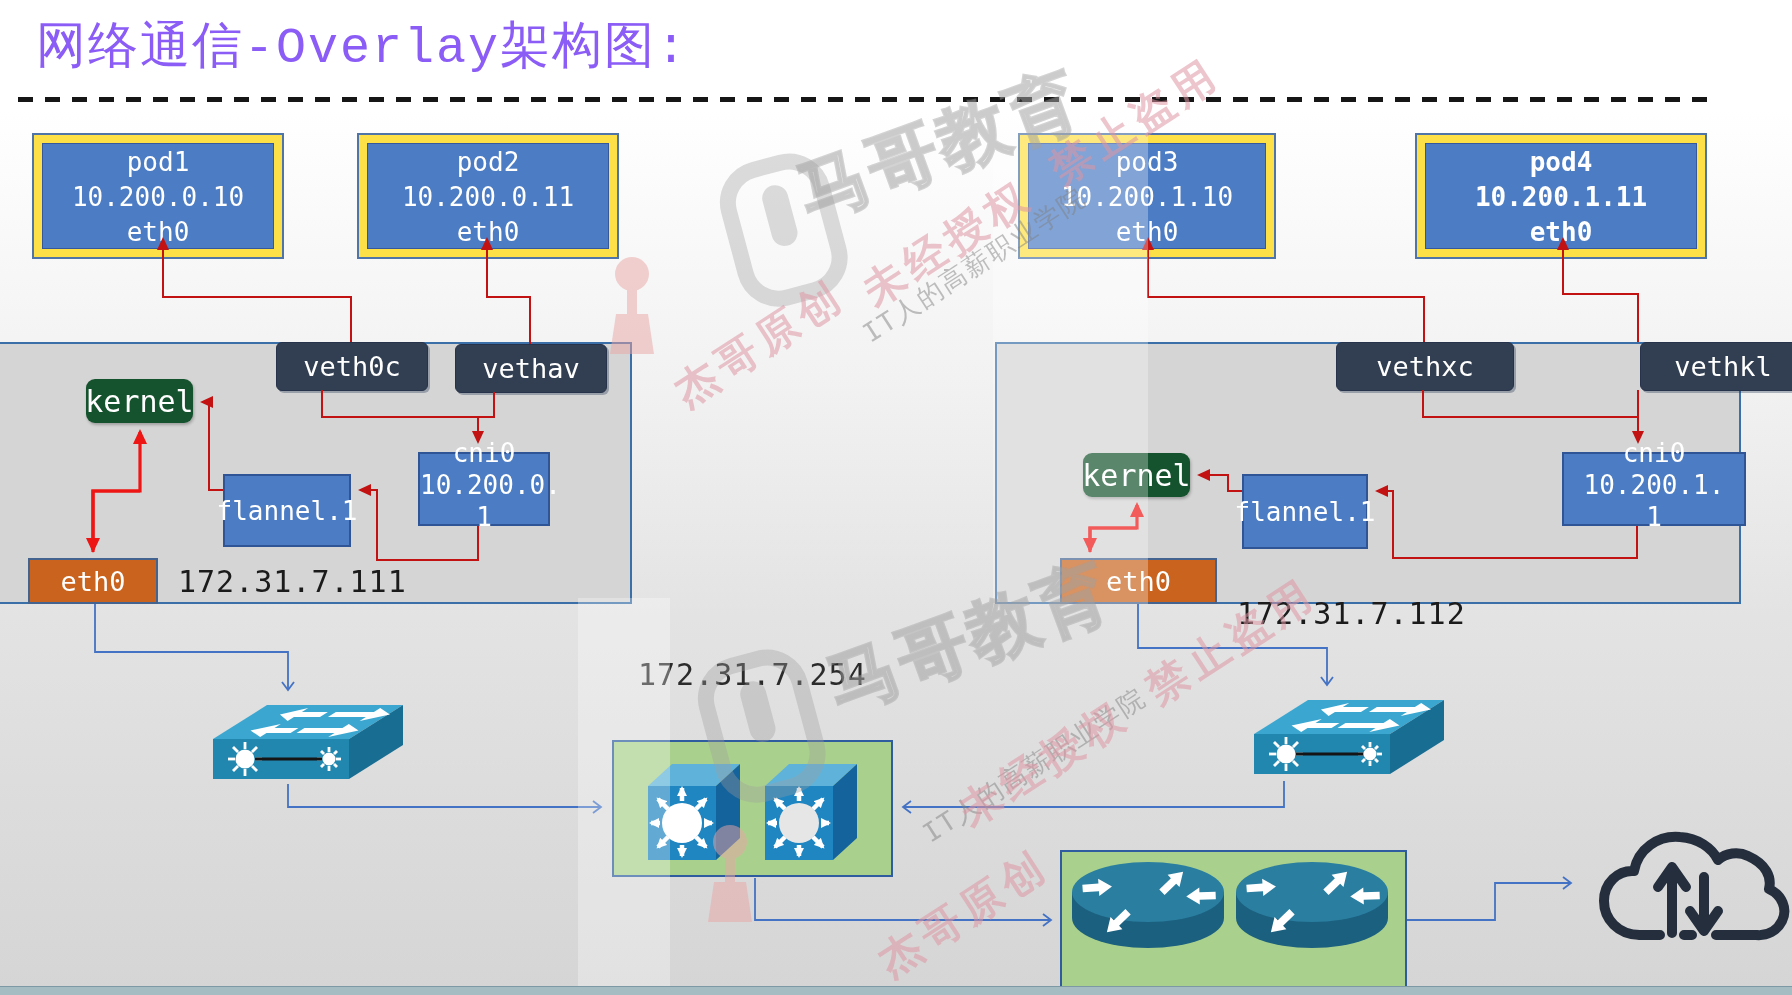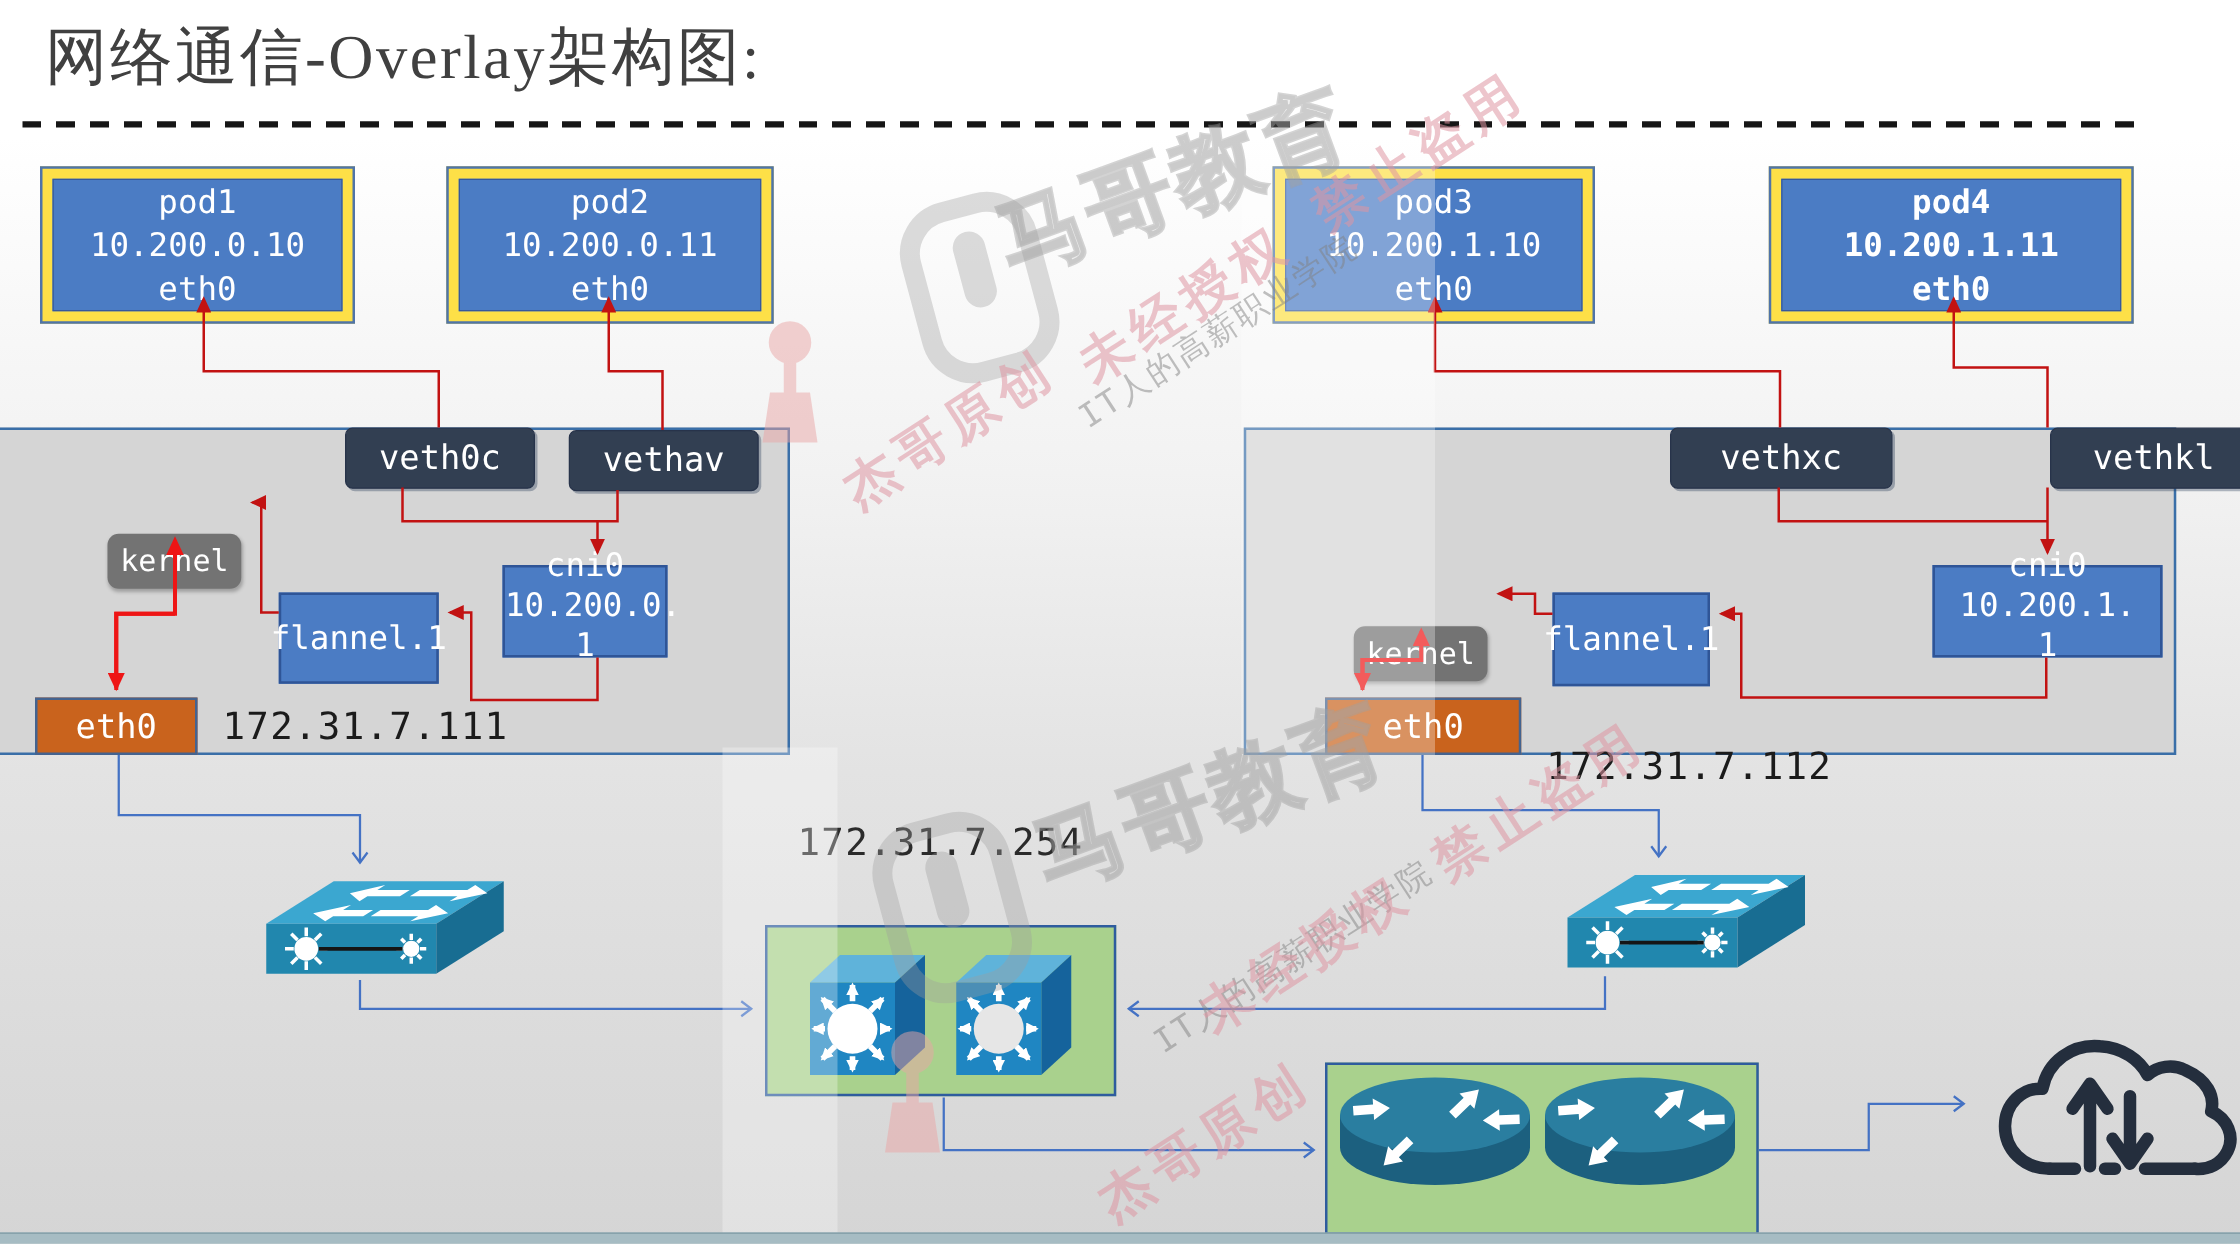--- a/index.html
+++ b/index.html
@@ -1,33 +1,33 @@
 <!DOCTYPE html>
 <html><head>
 <meta charset="utf-8">
 <style>
   html,body{margin:0;padding:0;}
   body{width:1792px;height:995px;overflow:hidden;position:relative;
        font-family:"DejaVu Sans Mono", monospace;
        background:linear-gradient(180deg,#ffffff 0%,#ffffff 11%,#f2f2f2 38%,#e3e3e3 62%,#d5d5d5 100%);}
   .abs{position:absolute;}
-  .title{font-family:Liberation Serif, serif;font-size:50px;color:#404040;letter-spacing:2px;white-space:nowrap;}
+  .title{font-family:Liberation Mono, monospace;font-size:50px;color:#8b5cf6;letter-spacing:2px;white-space:nowrap;}
   .dash{height:5px;background:repeating-linear-gradient(90deg,#161616 0 15px,transparent 15px 27px);}
   .nodebox{background:#d5d5d5;border:2px solid #3a6fa8;box-sizing:border-box;}
   .pod-outer{background:#fde047;border:2px solid #4f74a8;box-sizing:border-box;padding:8px;}
   .pod-inner{background:#4b7cc4;border:1px solid #35589c;width:100%;height:100%;box-sizing:border-box;
              color:#fff;font-size:26px;line-height:35px;text-align:center;padding-top:1px;}
   .veth{background:#323f52;border:1px solid #27334a;border-radius:6px;color:#fff;font-size:27px;
         display:flex;align-items:center;justify-content:center;box-shadow:2px 2px 0 rgba(40,60,90,.35);}
-  .kern{background:#737373;border-radius:9px;color:#fff;font-size:24px;
-        display:flex;align-items:center;justify-content:center;box-shadow:1px 2px 3px rgba(0,0,0,.25);margin-top:48px;}
+  .kern{background:#14532d;border-radius:9px;color:#fff;font-size:30px;
+        display:flex;align-items:center;justify-content:center;box-shadow:1px 2px 3px rgba(0,0,0,.25);}
   .blue{background:#4b7cc4;border:2px solid #2f5597;box-sizing:border-box;color:#fff;font-size:26px;
         display:flex;align-items:center;justify-content:center;margin-top:21px;}
   .cnibox{background:#4b7cc4;border:2px solid #2f5597;box-sizing:border-box;color:#fff;font-size:26px;
-        text-align:center;line-height:32px;overflow:visible;}
+        text-align:center;line-height:32px;overflow:visible;margin-left:16px;}
   .cnitxt{transform:translateY(-17px);}
   .eth{background:#c9631d;border:2px solid #44638f;box-sizing:border-box;color:#fff;font-size:27px;
        display:flex;align-items:center;justify-content:center;}
   .hostip{font-size:30px;color:#1b1b1b;letter-spacing:1px;white-space:nowrap;}
   .gwip{font-size:30px;color:#2b2b2b;letter-spacing:1px;white-space:nowrap;}
   .greenbox{background:#a9d18d;border:2px solid #2e5c9e;box-sizing:border-box;}
   .band{background:rgba(255,255,255,.30);pointer-events:none;}
   .strip{background:#a6bcc3;border-top:1px solid #7d99a4;}
   .wm{pointer-events:none;white-space:nowrap;}
   .wm-brand{font-size:70px;font-weight:bold;color:rgba(170,170,170,.18);

